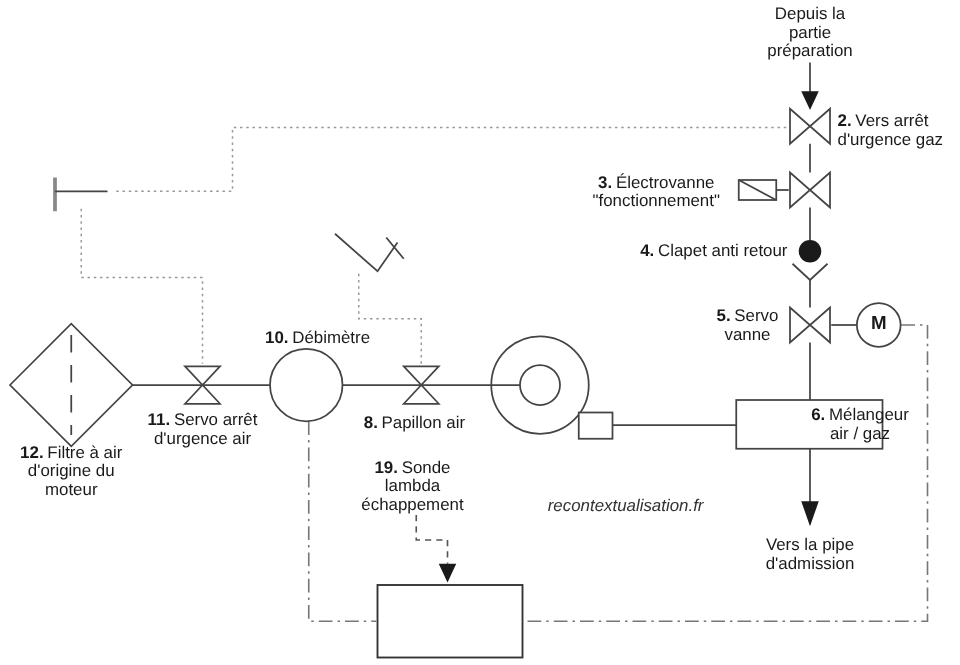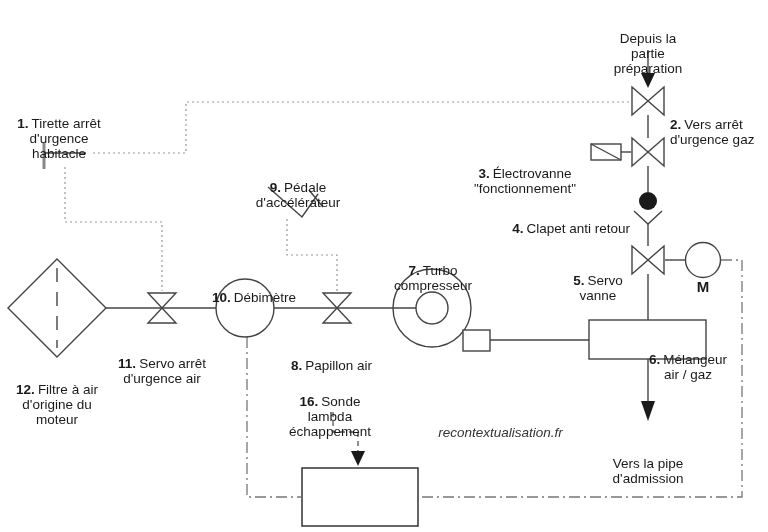--- a/index.html
+++ b/index.html
@@ -1,20 +1,20 @@
 <!DOCTYPE html>
 <html><head>
 <meta charset="utf-8">
 <style>
   html,body{margin:0;padding:0;background:#fff;}
   #stage{position:relative;width:768px;height:532px;background:#fff;overflow:hidden;
          font-family:"Liberation Sans",sans-serif;}
   #diagram-svg{position:absolute;left:0;top:0;}
   .lbl{position:absolute;font-size:13.5px;line-height:1.12;color:#1a1a1a;
-       white-space:pre-line;margin-top:28px;}
+       white-space:pre-line;}
   .lbl b{font-weight:bold;margin-right:3px;}
   .c{text-align:center;} .r{text-align:right;} .l{text-align:left;}
   .motor{font-weight:bold;font-size:15px;text-align:center;}
   .wm{font-style:italic;color:#333;text-align:center;}
 </style>
 </head>
 <body>
 
 <div id="stage">
 
@@ -94,56 +94,49 @@
       <line x1="44" y1="153" x2="86" y2="153" stroke="#444" stroke-width="1.4"></line>
     </g>
 
     <path d="M268 187 L302 217 L318 194 M309 190 L323 207" stroke="#444" stroke-width="1.4" fill="none"></path>
   </svg>
 
   <div class="lbl c" style="left:593px;top:3px;width:110px;"><span>Depuis la
 partie
 préparation</span></div>
 
-  <div class="lbl c" style="left:8px;top:88px;width:102px;"><b>1.</b><span>Tirette arrêt
-d'urgence
-habitacle</span></div>
 
   <div class="lbl l" style="left:670px;top:89px;width:98px;"><b>2.</b><span>Vers arrêt
 d'urgence gaz</span></div>
 
   <div class="lbl c" style="left:468px;top:138px;width:114px;"><b>3.</b><span>Électrovanne
 "fonctionnement"</span></div>
 
   <div class="lbl r" style="left:500px;top:193px;width:130px;"><b>4.</b><span>Clapet anti retour</span></div>
 
   <div class="lbl c" style="left:568px;top:245px;width:60px;"><b>5.</b><span>Servo
 vanne</span></div>
 
   <div class="lbl c" style="left:589px;top:324px;width:118px;padding-left:40px;"><b>6.</b><span>Mélangeur
 air / gaz</span></div>
 
-  <div class="lbl c" style="left:383px;top:235px;width:100px;"><b>7.</b><span>Turbo
-compresseur</span></div>
 
   <div class="lbl l" style="left:291px;top:330px;width:95px;"><b>8.</b><span>Papillon air</span></div>
 
-  <div class="lbl c" style="left:248px;top:152px;width:100px;"><b>9.</b><span>Pédale
-d'accélérateur</span></div>
 
   <div class="lbl l" style="left:212px;top:262px;width:95px;"><b>10.</b><span>Débimètre</span></div>
 
   <div class="lbl c" style="left:110px;top:328px;width:104px;"><b>11.</b><span>Servo arrêt
 d'urgence air</span></div>
 
   <div class="lbl c" style="left:6px;top:354px;width:102px;"><b>12.</b><span>Filtre à air
 d'origine du
 moteur</span></div>
 
-  <div class="lbl c" style="left:281px;top:366px;width:98px;"><b>16.</b><span>Sonde
+  <div class="lbl c" style="left:281px;top:366px;width:98px;"><b>19.</b><span>Sonde
 lambda
 échappement</span></div>
 
 
   <div class="lbl motor" style="left:690px;top:251px;width:26px;"><span>M</span></div>
 
   <div class="lbl wm" style="left:428px;top:397px;width:145px;"><span>recontextualisation.fr</span></div>
 
   <div class="lbl c" style="left:598px;top:428px;width:100px;"><span>Vers la pipe
 d'admission</span></div>

